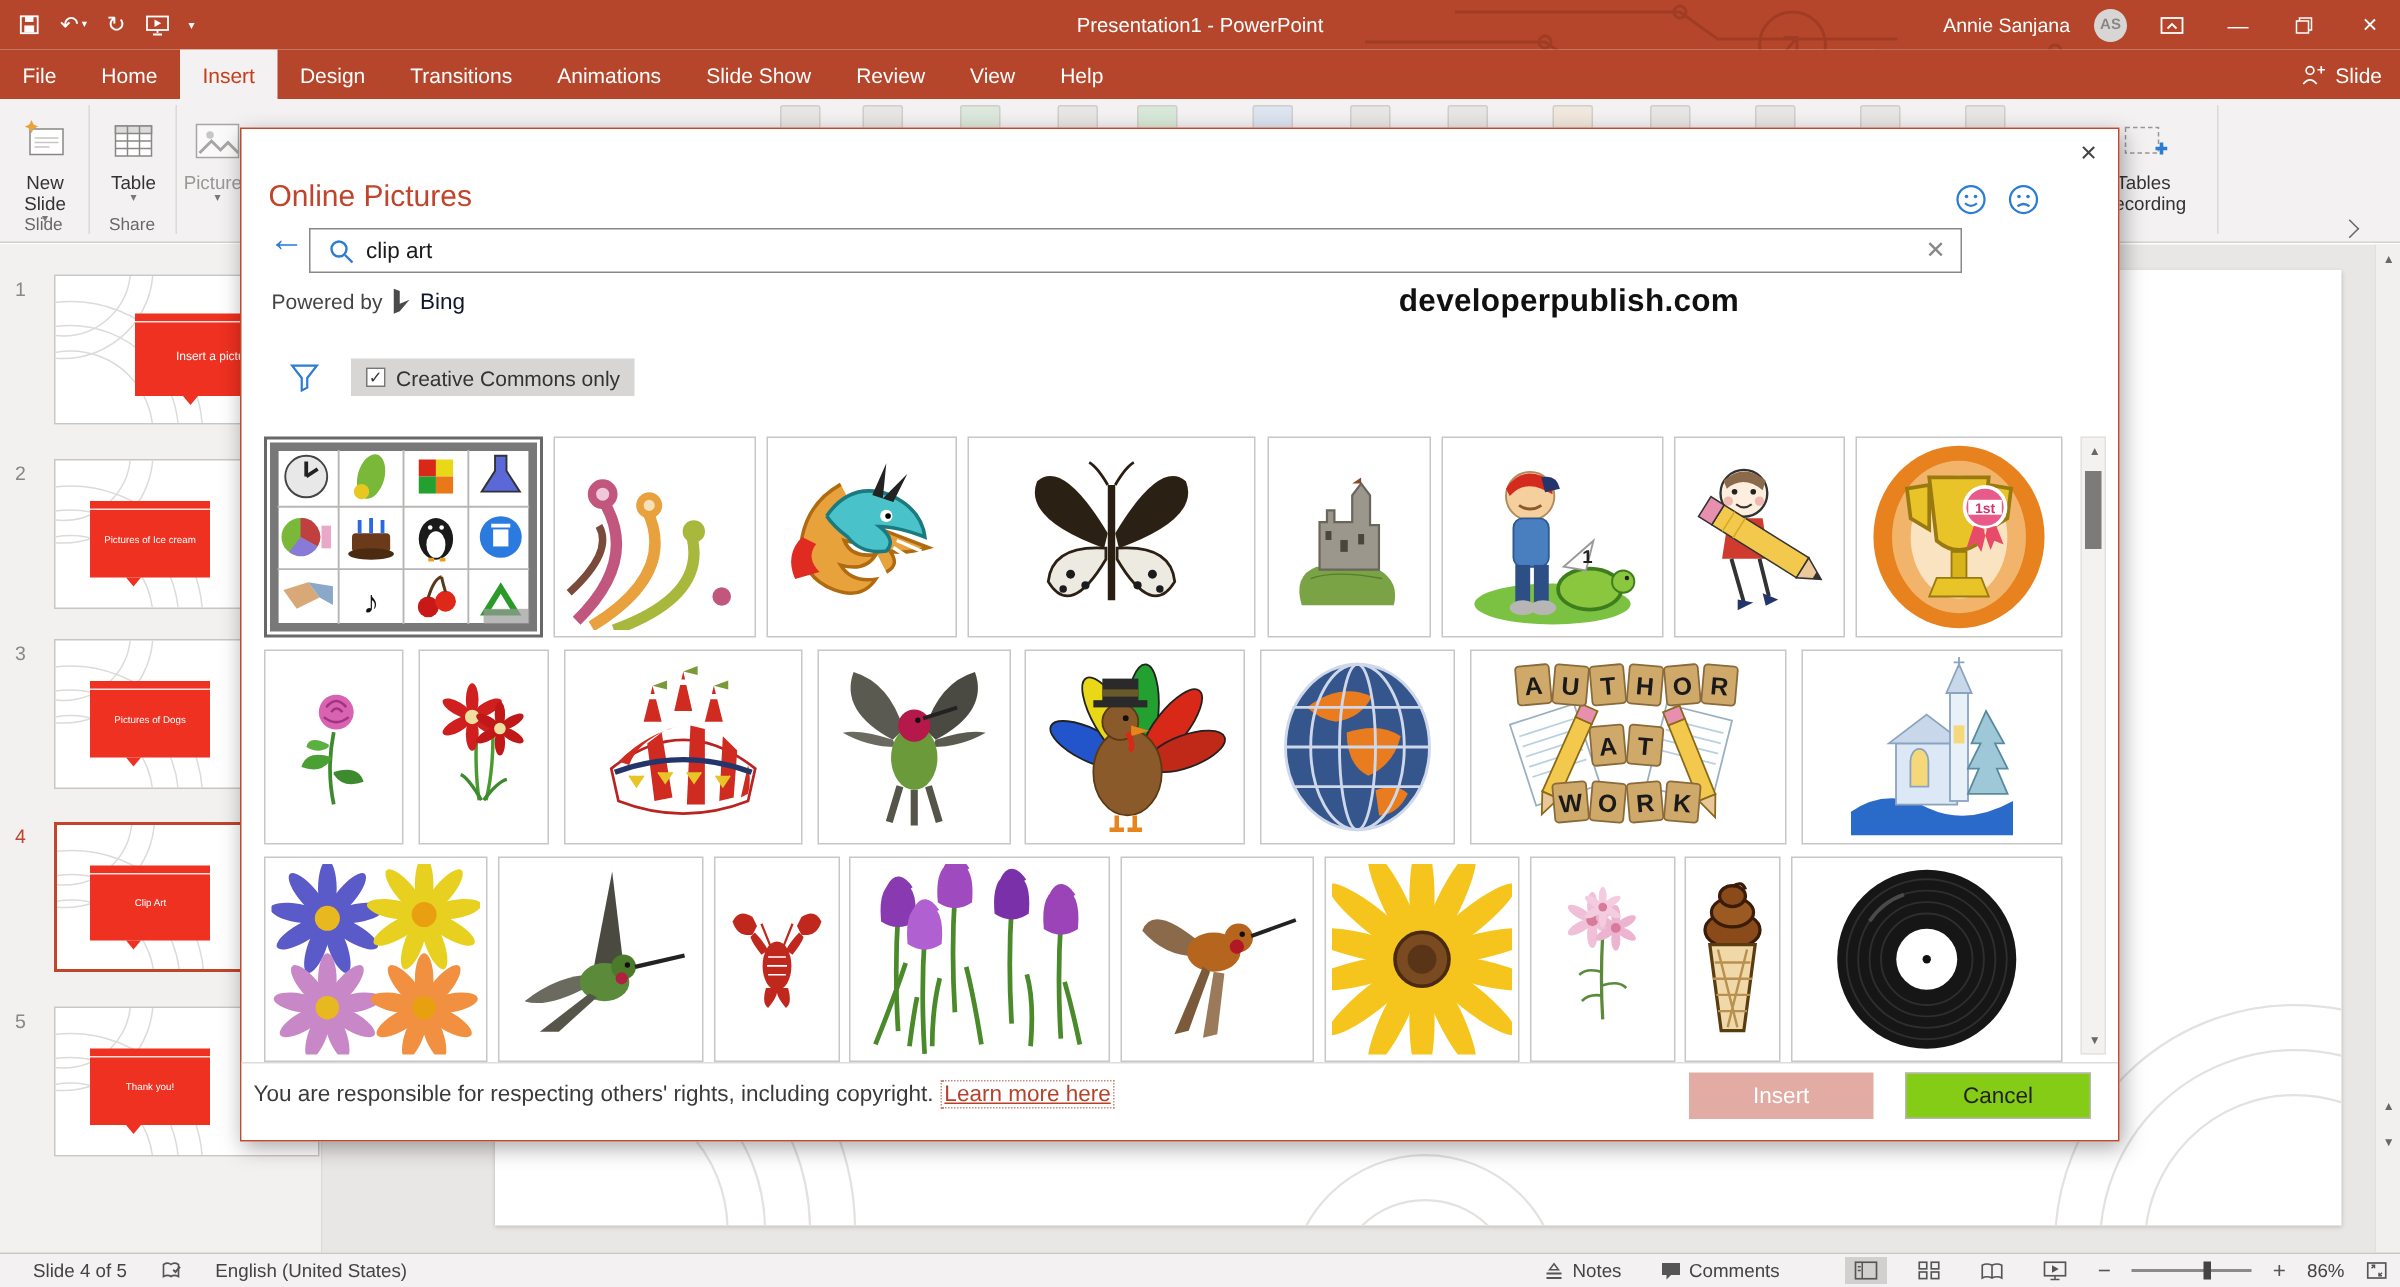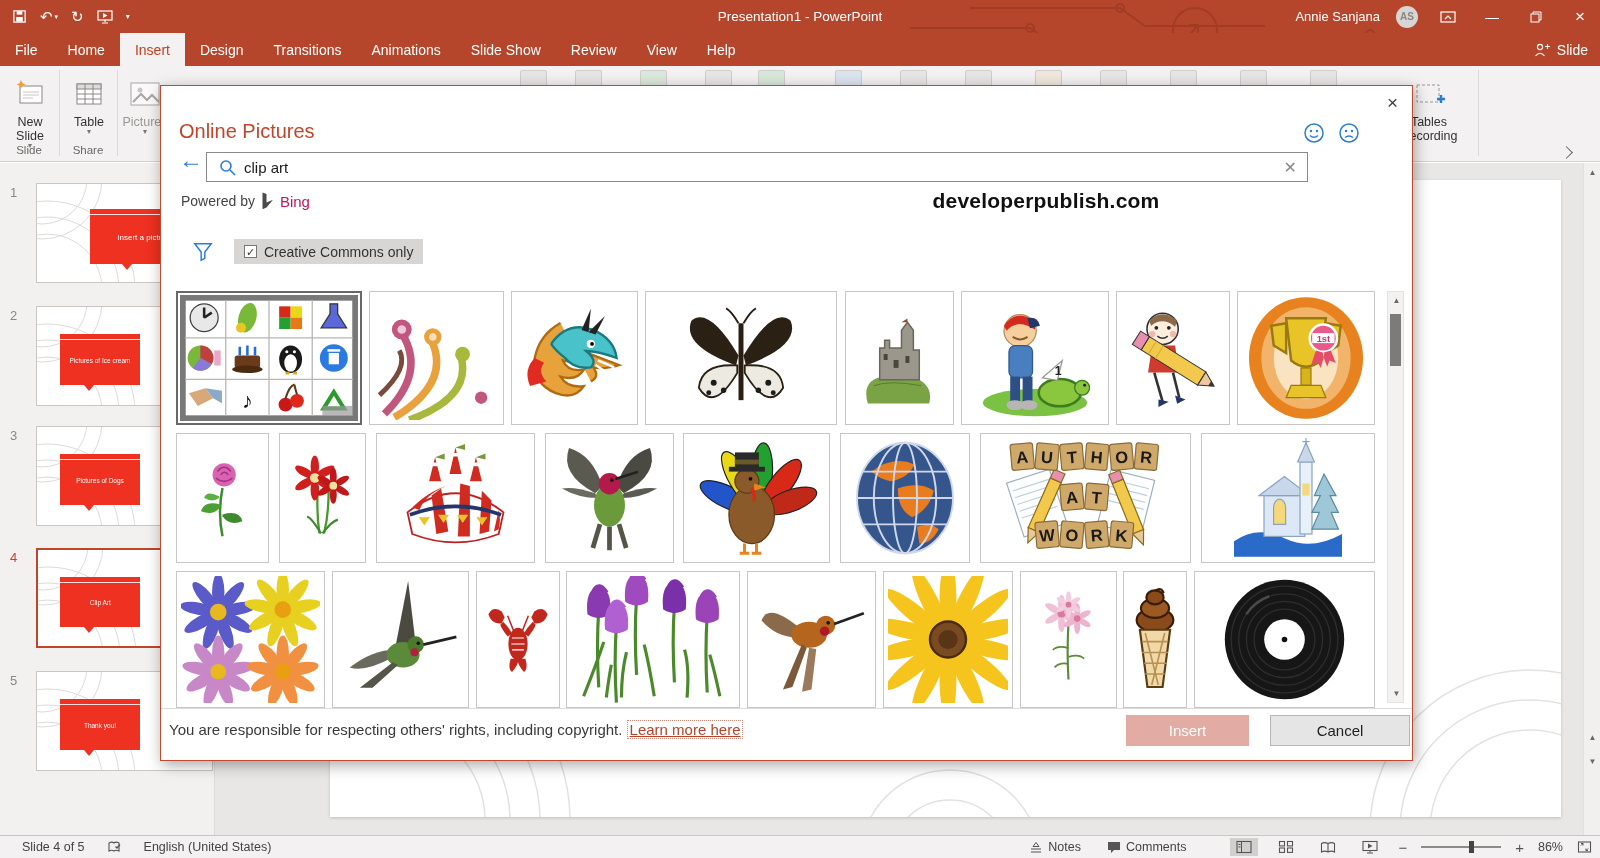--- a/index.html
+++ b/index.html
@@ -57,37 +57,37 @@
 .dialog{position:absolute;left:160px;top:85px;width:1253px;height:676px;background:#fff;border:1px solid #c0492e;box-shadow:2px 4px 14px rgba(0,0,0,.35);z-index:50;overflow:hidden}
 .dlg-close{position:absolute;right:14px;top:6px;font-size:19px;color:#444}
 .dlg-title{position:absolute;left:18px;top:34px;font-size:20px;color:#c0452c}
 .smileys{position:absolute;right:52px;top:36px;display:flex;gap:13px}
 .back-arrow{position:absolute;left:18px;top:62px;font-size:24px;color:#2b7cd3;line-height:1}
 .searchbox{position:absolute;left:45px;top:66px;width:1102px;height:30px;border:1px solid #8a8886;background:#fff;display:flex;align-items:center}
 .searchbox .magnify{margin:0 8px 0 12px}
 .searchbox .sval{font-size:15px;color:#1a1a1a}
 .searchbox .clear{position:absolute;right:10px;font-size:16px;color:#8a8886}
 .powered{position:absolute;left:20px;top:106px;display:flex;align-items:center;gap:6px;font-size:14px;color:#444}
-.bingword{color:#be185d}
+.bingword{color:#0f172a}
 .watermark{position:absolute;left:755px;top:103px;width:260px;text-align:center;font-size:21px;font-weight:bold;color:#101010;letter-spacing:.2px}
 .filterico{position:absolute;left:31px;top:155px}
 .ccpill{position:absolute;left:73px;top:153px;height:25px;background:#d8d6d5;display:flex;align-items:center;gap:7px;padding:0 10px;font-size:14px;color:#333}
 .ccbox{width:13px;height:13px;background:#fff;border:1px solid #777;font-size:11px;line-height:12px;text-align:center;color:#333}
 .rrow{position:absolute;left:15px;width:1199px;display:flex;justify-content:space-between}
 .tile{height:100%;background:#fff;border:1px solid #c9c7c5;padding:4px;display:flex;align-items:center;justify-content:center}
 .tile.sel{border:2px solid #686868;padding:2px}
 .tile svg{width:100%;height:100%}
 .dscroll{position:absolute;right:8px;top:205px;width:17px;height:412px;background:#f3f2f1;border:1px solid #e4e2e0}
 .dthumb{position:absolute;left:2px;top:22px;width:11px;height:52px;background:#7d7b79}
 .dfoot{position:absolute;left:0;right:0;top:622px;bottom:0;background:#fff;border-top:1px solid #dedcda}
 .dfoot .ftext{position:absolute;left:8px;top:12px;font-size:15px;color:#3a3a3a}
 .flink{color:#b5432a;text-decoration:underline;border:1px dotted #c98a7c;padding:0 2px}
 .dbtn{position:absolute;top:6px;height:31px;font-size:15px;display:flex;align-items:center;justify-content:center}
 .insertbtn{left:965px;width:123px;background:#e2aba4;color:#fff}
-.cancelbtn{left:1109px;width:140px;background:#e5e5e5;border:1px solid #b8b6b4;color:#222}
+.cancelbtn{left:1109px;width:124px;background:#84cc16;border:1px solid #b8b6b4;color:#222}
 svg{display:block}
 </style>
 </head>
 <body>
 
 <div class="screen">
 
   <div class="titlebar">
     <svg class="circuit" viewBox="0 0 560 66">
       <g stroke="#4a1208" stroke-width="2" fill="none">

